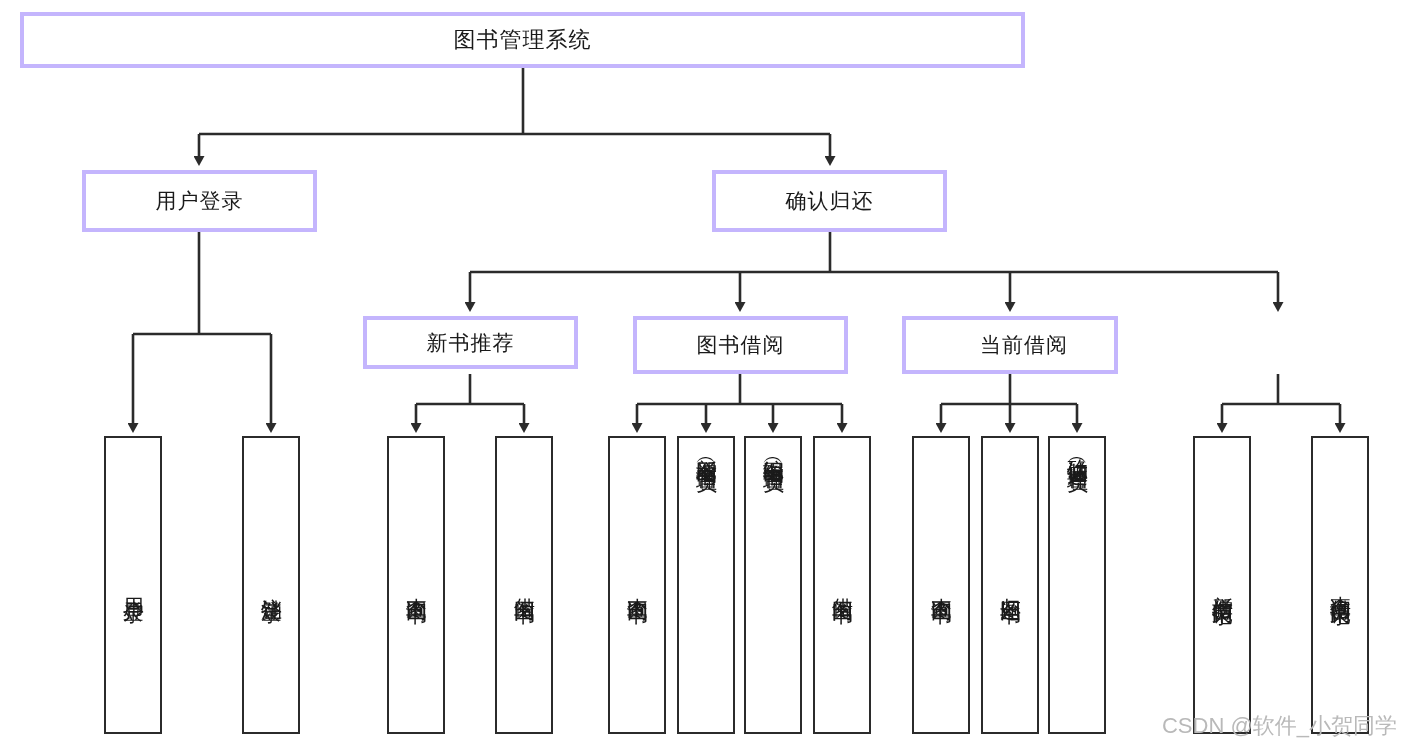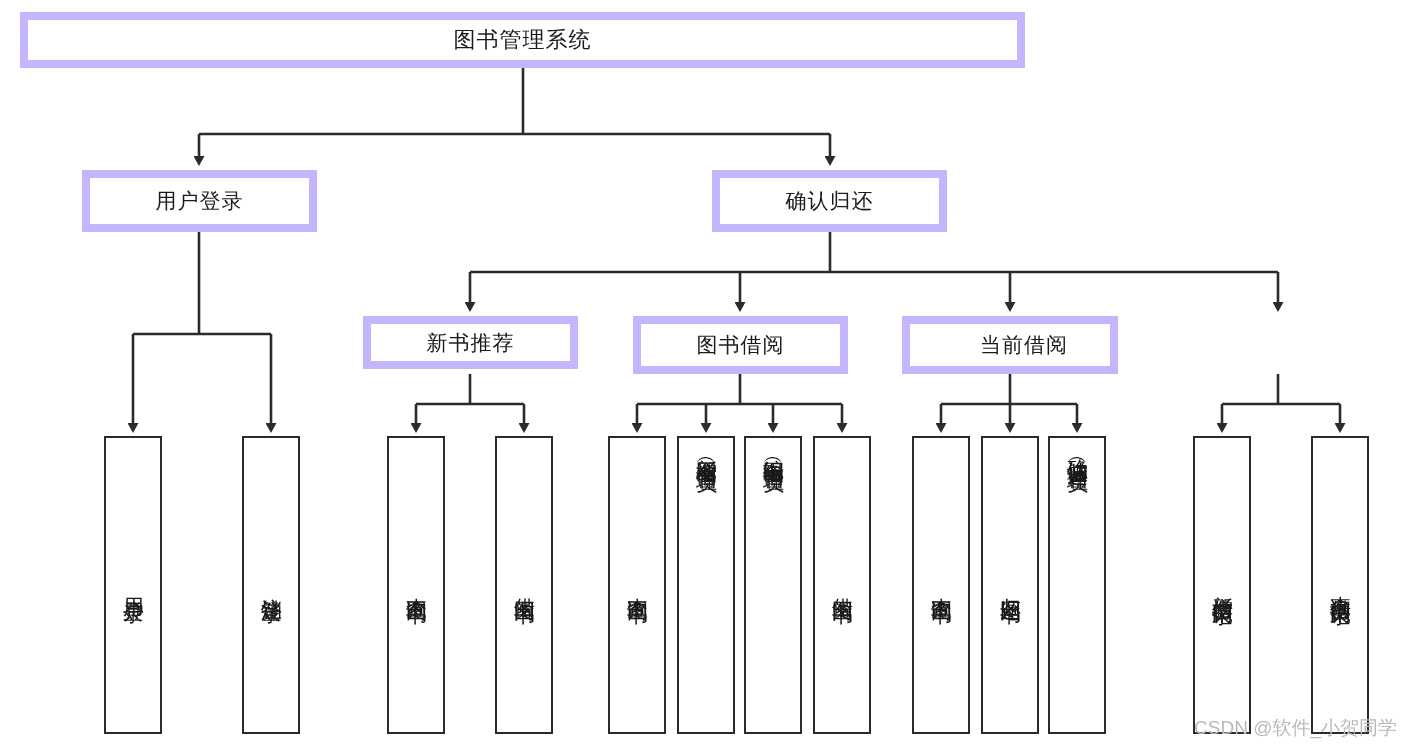--- a/index.html
+++ b/index.html
@@ -19,21 +19,21 @@
     position: absolute;
     left: 0;
     top: 0;
     width: 1405px;
     height: 747px;
     pointer-events: none;
   }
   .node {
     position: absolute;
     box-sizing: border-box;
-    border: 8px solid #c4b5fd;
+    border: 4px solid #c4b5fd;
     background: #ffffff;
     display: flex;
     align-items: center;
     justify-content: center;
     color: #1a1a1a;
     z-index: 2;
   }
   .node.horiz {
     font-size: 21px;
     letter-spacing: 1px;
@@ -65,21 +65,21 @@
   .leaf.center .vtext {
     padding-top: 0;
   }
   .leaf.center {
     align-items: center;
   }
   .watermark {
     position: absolute;
     right: 8px;
     bottom: 6px;
-    font-size: 19px;
+    font-size: 22px;
     color: #b9b9b9;
     z-index: 5;
     white-space: nowrap;
   }
 </style>
 </head>
 <body>
 
 <div id="canvas">
 

